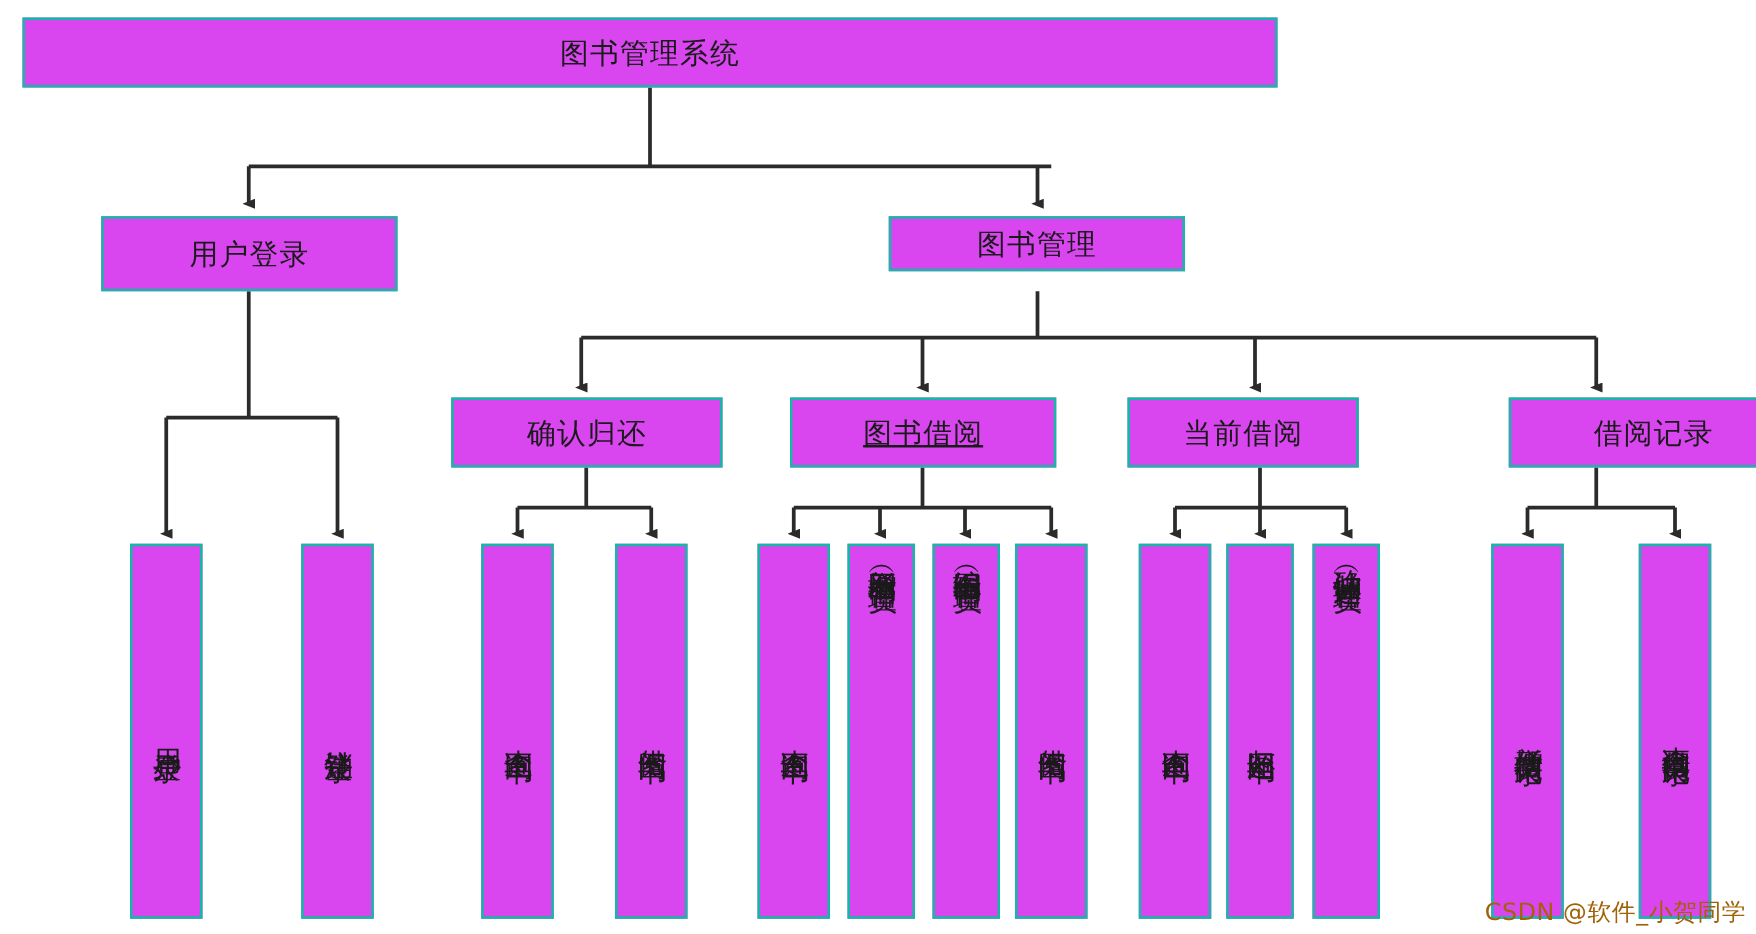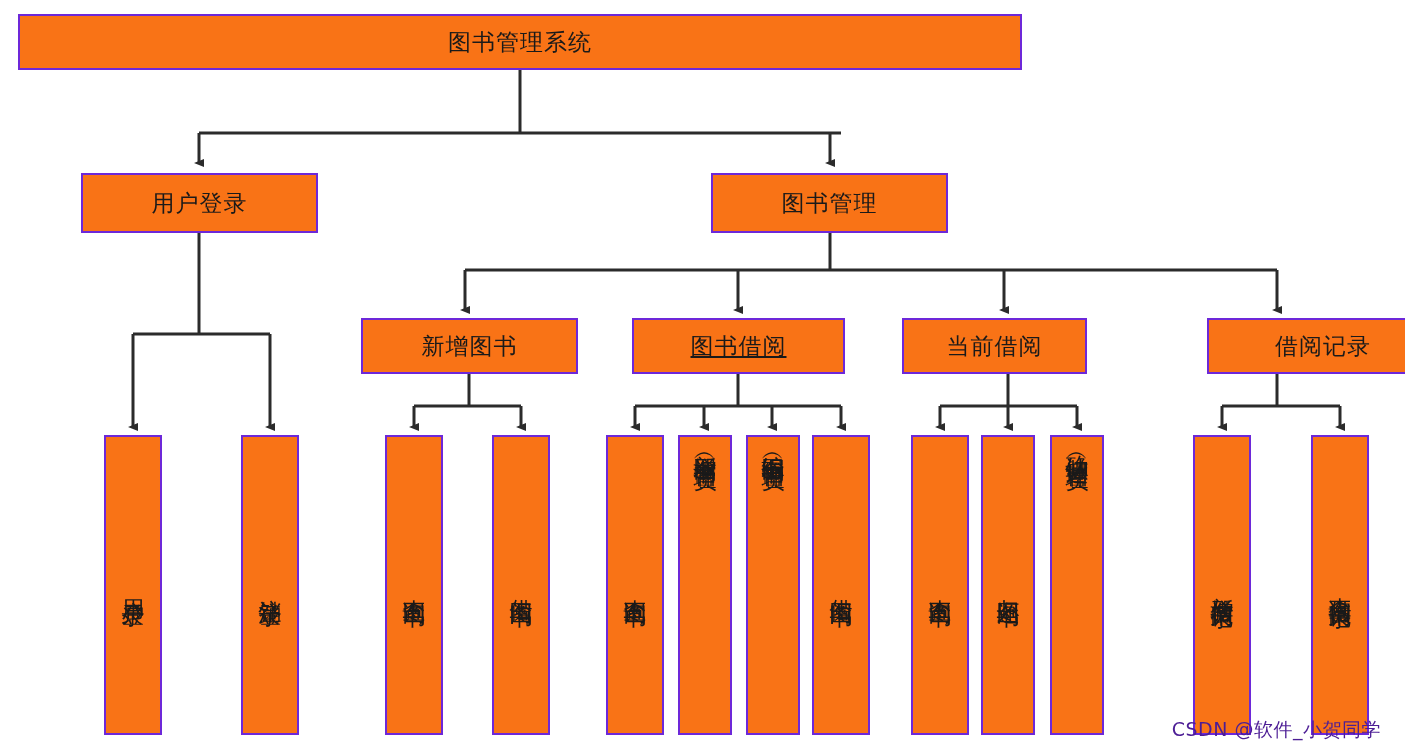--- a/index.html
+++ b/index.html
@@ -18,22 +18,22 @@
   #svg-layer {
     position: absolute;
     left: 0;
     top: 0;
     width: 1405px;
     height: 747px;
   }
   .node {
     position: absolute;
     box-sizing: border-box;
-    border: 2px solid #6d28d9;
-    background: #f97316;
+    border: 2px solid #14b8a6;
+    background: #d946ef;
     display: flex;
     align-items: center;
     justify-content: center;
     color: #1a1a1a;
   }
   .node.h {
     font-size: 23px;
     letter-spacing: 1px;
   }
   .node.v {
@@ -49,24 +49,24 @@
     letter-spacing: 2px;
     white-space: nowrap;
     text-align: center;
     color: #1a1a1a;
   }
   .node.v.centered {
     align-items: center;
   }
   #watermark {
     position: absolute;
-    right: 24px;
+    right: 8px;
     bottom: 4px;
     font-size: 19px;
-    color: #4c1d95;
+    color: #a16207;
     letter-spacing: 0.5px;
     white-space: nowrap;
     pointer-events: none;
   }
 </style>
 </head>
 <body>
 
 <div id="canvas">
 
@@ -120,26 +120,26 @@
     </g>
   </svg>
 
   <div class="node h" style="left:18px; top:14px; width:1004px; height:56px;">
     <span>图书管理系统</span>
   </div>
 
   <div class="node h" style="left:81px; top:173px; width:237px; height:60px;">
     <span>用户登录</span>
   </div>
-  <div class="node h" style="left:711px; top:173px; width:237px; height:60px;">
+  <div class="node h" style="left:711px; top:173px; width:237px; height:44px;">
     <span>图书管理</span>
   </div>
 
   <div class="node h" style="left:361px; top:318px; width:217px; height:56px;">
-    <span>新增图书</span>
+    <span>确认归还</span>
   </div>
   <div class="node h" style="left:632px; top:318px; width:213px; height:56px;text-decoration:underline;">
     <span>图书借阅</span>
   </div>
   <div class="node h" style="left:902px; top:318px; width:185px; height:56px;">
     <span>当前借阅</span>
   </div>
   <div class="node h" style="left:1171px; top:318px; width:232px; height:56px;margin-left:36px;">
     <span>借阅记录</span>
   </div>

